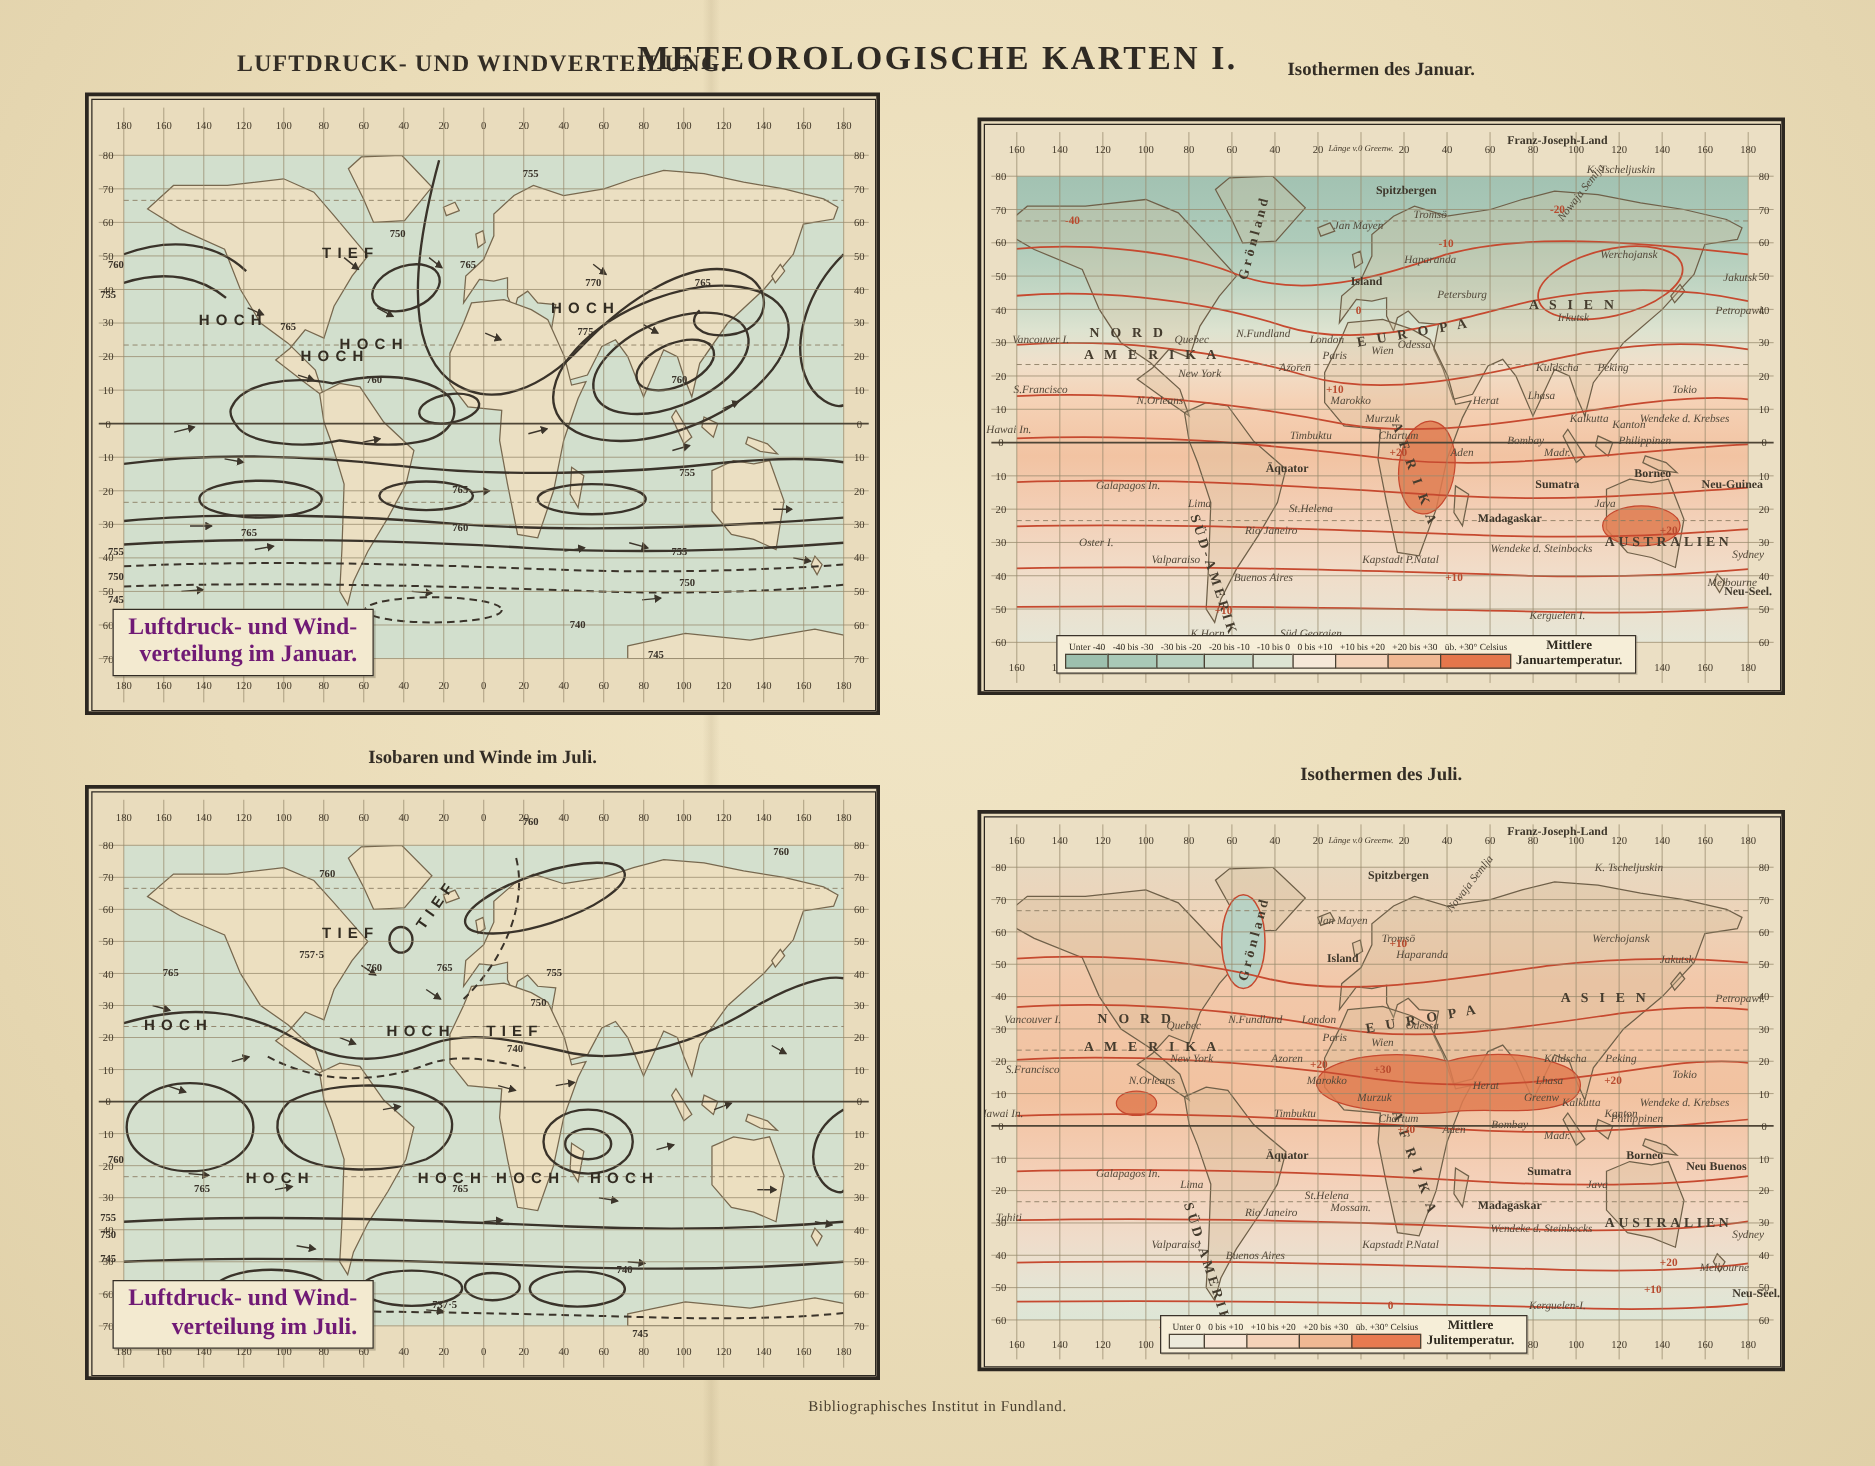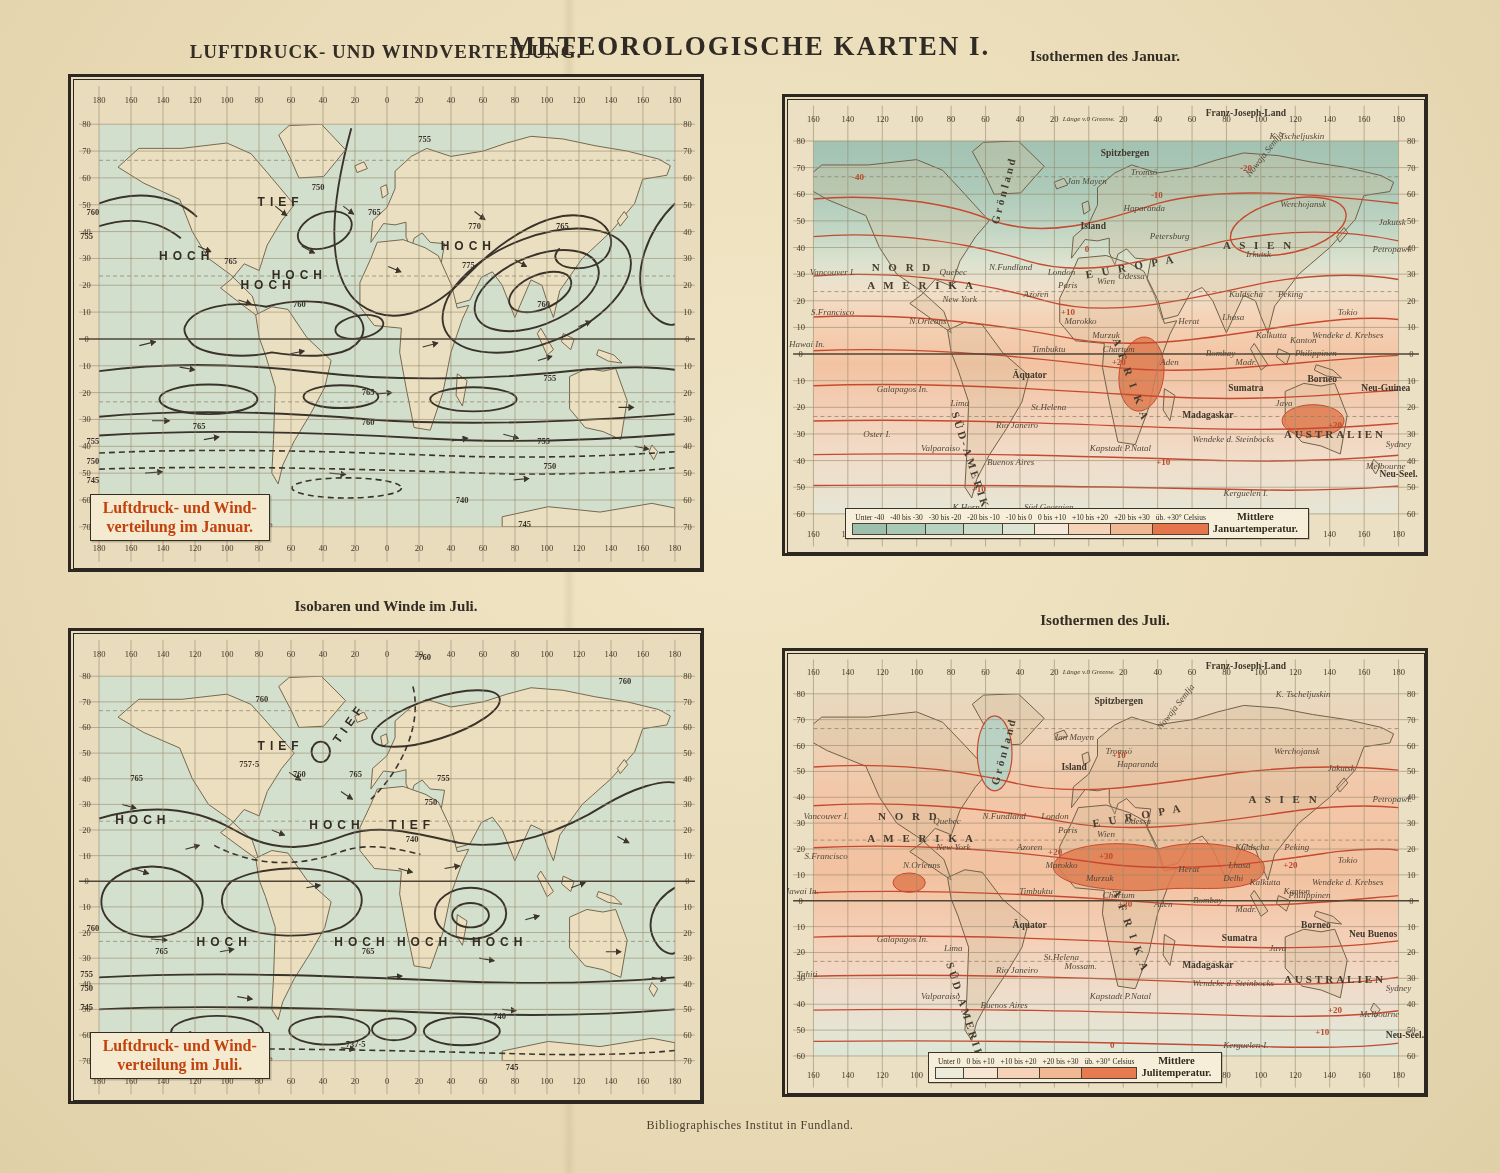--- a/index.html
+++ b/index.html
@@ -42,21 +42,21 @@
   .lbl.place{font-style:italic;font-size:9px;color:#53493a}
   .lbl.city{font-weight:700;font-size:9.5px;color:#3e372b}
   .lbl.land{font-weight:700;font-size:11px;letter-spacing:3px;color:#453c2e}
   .lbl.big{font-family:"Liberation Sans",sans-serif;font-weight:700;font-size:12px;letter-spacing:5px;color:#322c22}
   .lbl.iso{font-weight:700;font-size:8.5px;color:#3a332a}
   .lbl.red{font-weight:700;font-size:9px;color:#b84a2e}
   .axl{position:absolute;transform:translate(-50%,-50%);font-size:8.5px;color:#43392a;white-space:nowrap}
   .axl.sm{font-size:7px;font-style:italic}
 
   .capbox{position:absolute;background:#f3ead0;border:1.4px solid #332d24;padding:3px 12px 4px;
-    text-align:center;font-weight:700;font-size:16px;line-height:1.2;color:#c2410c;
+    text-align:right;font-weight:700;font-size:19px;line-height:1.2;color:#701a75;
     box-shadow:1.5px 1.5px 0 rgba(60,50,30,.25)}
   .legend{position:absolute;display:flex;align-items:stretch;background:#f6eed8;
     border:1.3px solid #3a332a;padding:2px 6px 3px;box-shadow:1px 1px 0 rgba(60,50,30,.2)}
   .lg-cells{display:flex}
   .lg-cell{display:flex;flex-direction:column;justify-content:flex-end}
   .lg-label{font-size:7.5px;text-align:center;padding:0 3px;white-space:nowrap;color:#2f2a20}
   .lg-swatch{height:10px;border:1px solid #4a4234;margin-top:1px;margin-left:-1px}
   .lg-cell:first-child .lg-swatch{margin-left:0}
   .lg-cap{font-weight:700;font-size:10.5px;line-height:1.15;text-align:center;align-self:center;
     padding:0 4px;white-space:nowrap;color:#2f2a20}
@@ -972,21 +972,21 @@
           <span class="lbl place" style="left: 38%; top: 44%;">Azoren</span>
           <span class="lbl place" style="left: 6%; top: 46%;">S.Francisco</span>
           <span class="lbl place" style="left: 21%; top: 48%;">N.Orleans</span>
           <span class="lbl place" style="left: 2%; top: 54%;">Hawai In.</span>
           <span class="lbl place" style="left: 43%; top: 48%;">Marokko</span>
           <span class="lbl place" style="left: 49%; top: 51%;">Murzuk</span>
           <span class="lbl place" style="left: 39%; top: 54%;">Timbuktu</span>
           <span class="lbl place" style="left: 52%; top: 55%;">Chartum</span>
           <span class="lbl place" style="left: 63%; top: 49%;">Herat</span>
           <span class="lbl place" style="left: 71%; top: 48%;">Lhasa</span>
-          <span class="lbl place" style="left: 70%; top: 51%;">Delhi</span>
+          <span class="lbl place" style="left: 70%; top: 51%;">Greenw</span>
           <span class="lbl place" style="left: 75%; top: 52%;">Kalkutta</span>
           <span class="lbl place" style="left: 73%; top: 44%;">Kuldscha</span>
           <span class="lbl place" style="left: 80%; top: 44%;">Peking</span>
           <span class="lbl place" style="left: 88%; top: 47%;">Tokio</span>
           <span class="lbl place" style="left: 88%; top: 52%;">Wendeke d. Krebses</span>
           <span class="lbl place" style="left: 80%; top: 54%;">Kanton</span>
           <span class="lbl place" style="left: 82%; top: 55%;">Philippinen</span>
           <span class="lbl place" style="left: 66%; top: 56%;">Bombay</span>
           <span class="lbl place" style="left: 59%; top: 57%;">Aden</span>
           <span class="lbl place" style="left: 72%; top: 58%;">Madr.</span>

